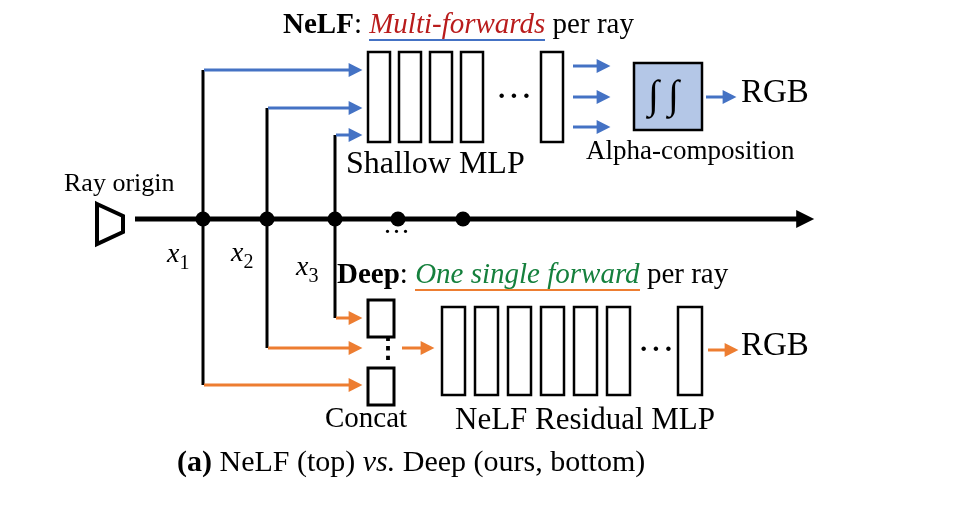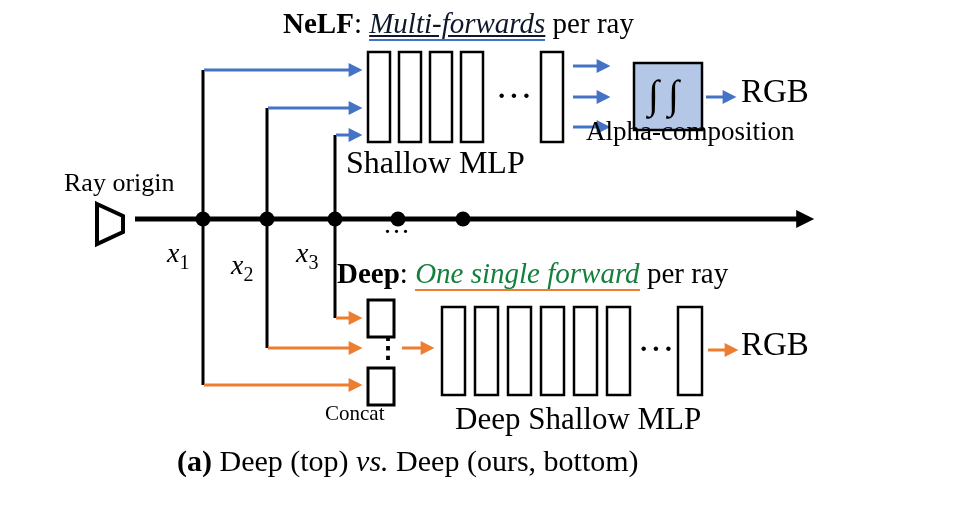--- a/index.html
+++ b/index.html
@@ -2,21 +2,21 @@
 <html><head>
 <meta charset="utf-8">
 <style>
   html,body{margin:0;padding:0;background:#fff;}
   #fig{position:relative;width:974px;height:508px;background:#ffffff;overflow:hidden;
        font-family:"Liberation Serif","DejaVu Serif",serif;color:#000;}
   .abs{position:absolute;white-space:nowrap;}
   svg{position:absolute;left:0;top:0;}
   .t29{font-size:29px;}
   .hl{font-style:italic;padding-bottom:0px;}
-  .hl-blue{color:#0f172a;border-bottom:2px solid #4472C4;text-decoration:underline;}
+  .hl-blue{color:#b91c1c;border-bottom:2px solid #4472C4;}
   .hl-orange{color:#15803d;border-bottom:2px solid #ED7D31;}
   .xlab{font-size:28px;font-style:italic;margin-top:18px;}
   .xlab sub{font-size:20px;font-style:normal;}
   .dots{font-size:28px;letter-spacing:3px;font-weight:bold;}
   .boxsym{font-style:italic;font-size:40px;text-align:center;line-height:62px;letter-spacing:9px;}
 </style>
 </head>
 <body>
 
 <div id="fig">
@@ -105,36 +105,36 @@
   </svg>
 
   <div class="abs t29" style="left:283px;top:7px;">
     <b>NeLF</b><span>: </span><span class="hl hl-blue">Multi-forwards</span><span> per ray</span>
   </div>
 
   <div class="abs dots" style="left:497px;top:80px;">···</div>
   <div class="abs" style="left:346px;top:144px;font-size:32px;">Shallow MLP</div>
 
   <div class="abs boxsym" style="left:634px;top:64px;width:68px;height:67px;">∫∫</div>
-  <div class="abs" style="left:586px;top:116px;font-size:27px;">Alpha-composition</div>
+  <div class="abs" style="left:586px;top:135px;font-size:27px;">Alpha-composition</div>
   <div class="abs" style="left:741px;top:73px;font-size:33px;">RGB</div>
 
   <div class="abs" style="left:64px;top:168px;font-size:26px;">Ray origin</div>
   <div class="abs xlab" style="left:167px;top:219px;"><span>x</span><sub>1</sub></div>
-  <div class="abs xlab" style="left:231px;top:231px;"><span>x</span><sub>2</sub></div>
-  <div class="abs xlab" style="left:296px;top:219px;"><span>x</span><sub>3</sub></div>
+  <div class="abs xlab" style="left:231px;top:218px;"><span>x</span><sub>2</sub></div>
+  <div class="abs xlab" style="left:296px;top:232px;"><span>x</span><sub>3</sub></div>
   <div class="abs" style="left:384px;top:208px;font-size:28px;letter-spacing:2px;">...</div>
 
   <div class="abs t29" style="left:337px;top:257px;">
     <b>Deep</b><span>: </span><span class="hl hl-orange">One single forward</span><span> per ray</span>
   </div>
 
   <div class="abs" style="left:374px;top:332px;font-size:28px;font-weight:bold;line-height:32px;">⋮</div>
   <div class="abs dots" style="left:639px;top:333px;">···</div>
   <div class="abs" style="left:741px;top:326px;font-size:33px;">RGB</div>
-  <div class="abs" style="left:325px;top:401px;font-size:21px;">Concat</div>
-  <div class="abs" style="left:455px;top:401px;font-size:31px;">Deep Shallow MLP</div>
+  <div class="abs" style="left:325px;top:401px;font-size:29px;">Concat</div>
+  <div class="abs" style="left:455px;top:401px;font-size:31px;">NeLF Residual MLP</div>
 
   <div class="abs" style="left:177px;top:444px;font-size:30px;">
-    <b>(a)</b><span> Deep (top) </span><i>vs.</i><span> Deep (ours, bottom)</span>
+    <b>(a)</b><span> NeLF (top) </span><i>vs.</i><span> Deep (ours, bottom)</span>
   </div>
 
 </div>
 
 </body></html>

